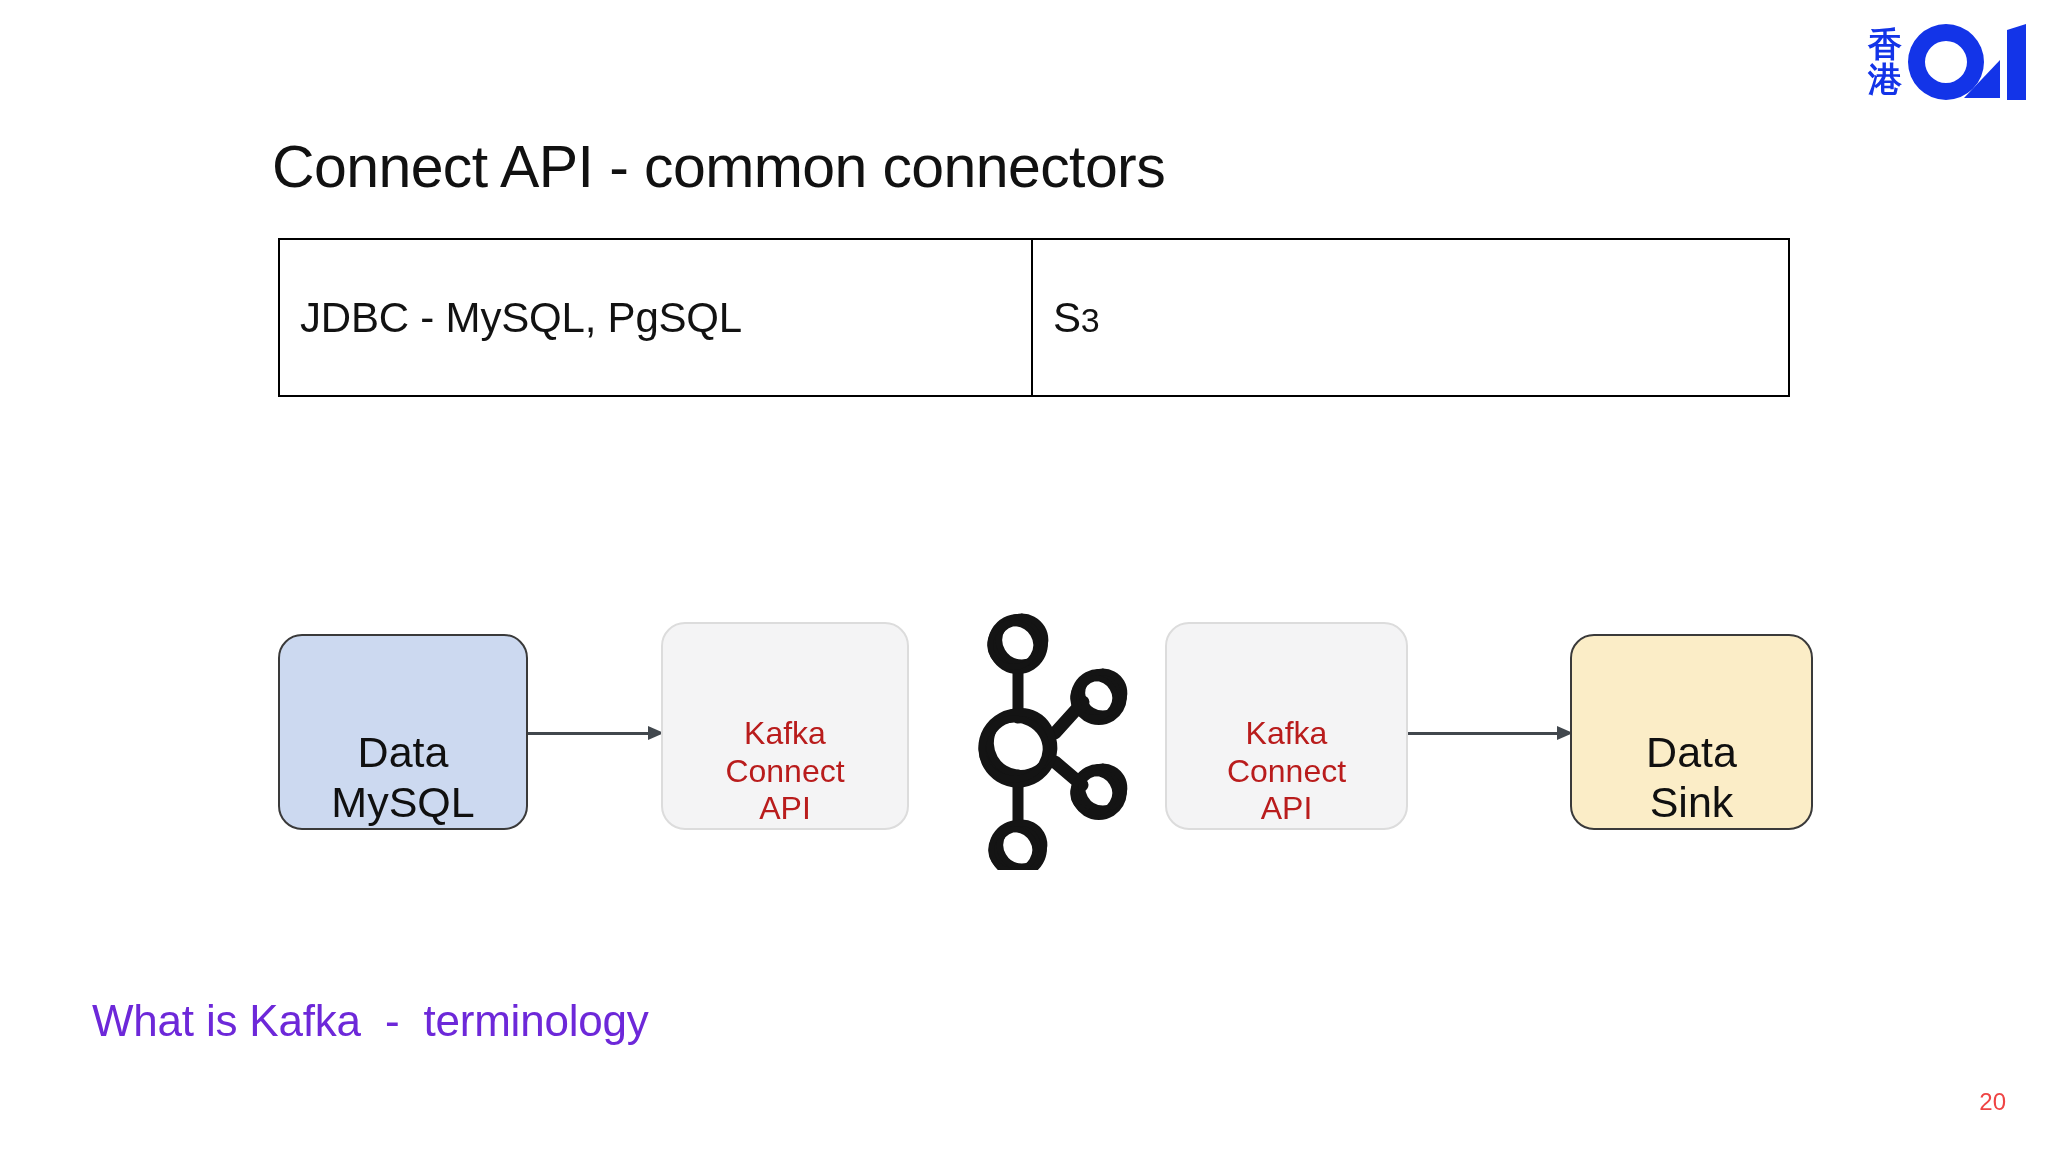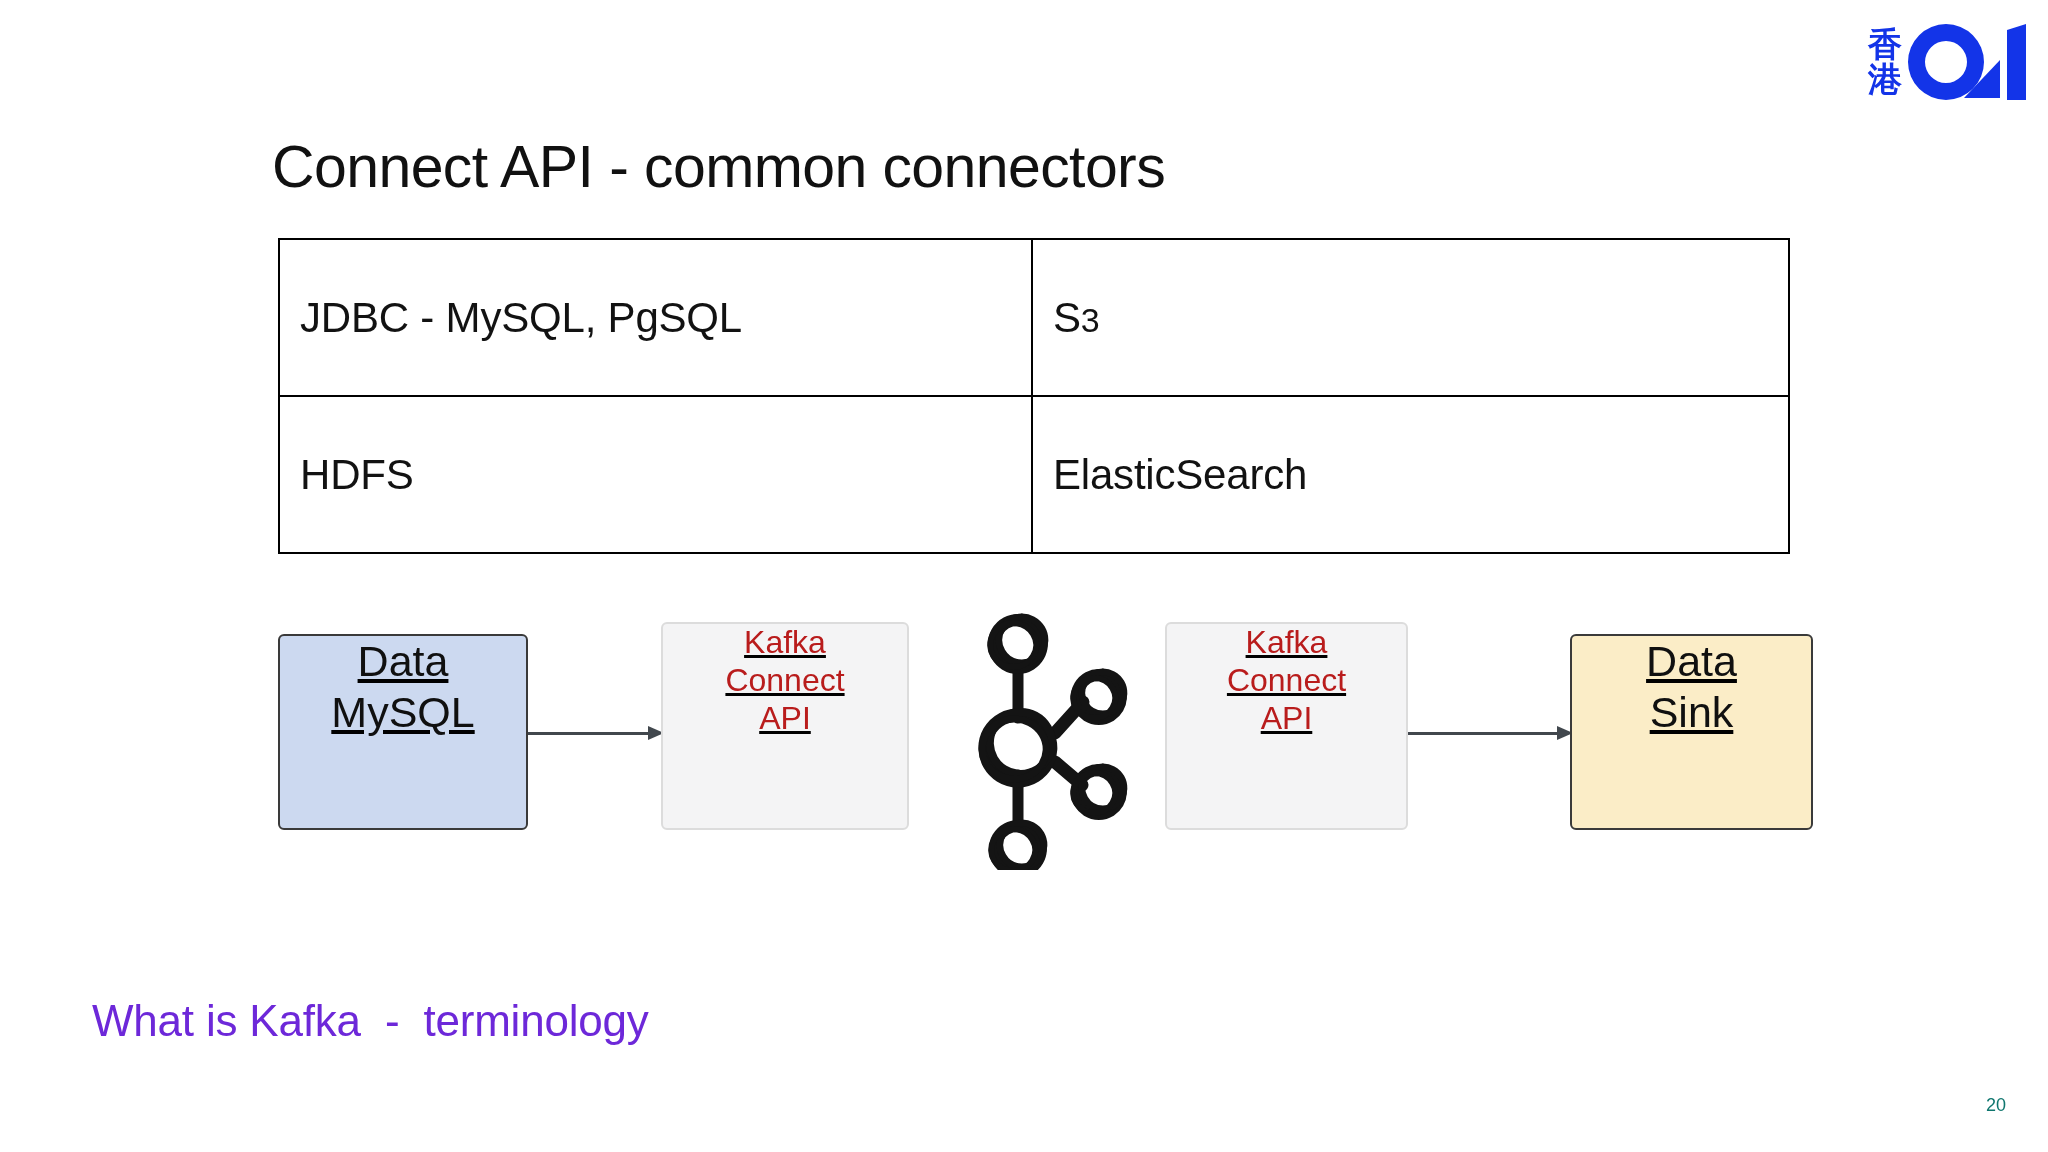--- a/index.html
+++ b/index.html
@@ -81,25 +81,24 @@
   .conn-table td.col-left  { width: 753px; }
   .conn-table td.col-right { width: 757px; }
   .s3-digit { font-size: 34px; }
 
   
   .flow { position: absolute; left: 0; top: 600px; width: 2048px; height: 280px; }
 
   .node {
     position: absolute;
     display: flex;
-    align-items: flex-start;
+    align-items: flex-end;
     justify-content: center;
     text-align: center;
-    border-radius: 6px;
-    text-decoration: underline;
+    border-radius: 24px;
   }
   .node-label { line-height: 1.18; }
 
   .node.source {
     left: 278px; top: 34px;
     width: 250px; height: 196px;
     background: #ccd9f0;
     border: 2px solid #3a3a3a;
   }
   .node.source .node-label { font-size: 43px; color: #101010; }
@@ -158,22 +157,22 @@
     font-size: 44px;
     font-weight: 400;
     color: #6d28d9;
     letter-spacing: -0.2px;
     white-space: pre;
   }
   .page-number {
     position: absolute;
     right: 42px;
     bottom: 36px;
-    font-size: 18px;
-    color: #0f766e;
+    font-size: 24px;
+    color: #ef4444;
     margin-top: 20px;
   }
 </style>
 </head>
 <body>
 
 <div id="slide">
 
   <div class="logo">
     <div class="logo-cjk">
@@ -188,24 +187,20 @@
   </div>
 
   <div class="slide-title">Connect API - common connectors</div>
 
   <table class="conn-table">
     <tbody>
       <tr>
         <td class="col-left">JDBC - MySQL, PgSQL</td>
         <td class="col-right"><span>S</span><span class="s3-digit">3</span></td>
       </tr>
-      <tr>
-        <td class="col-left">HDFS</td>
-        <td class="col-right">ElasticSearch</td>
-      </tr>
     </tbody>
   </table>
 
   <div class="flow">
 
     <div class="node source">
       <div class="node-label">
         <div>Data</div>
         <div>MySQL</div>
       </div>

